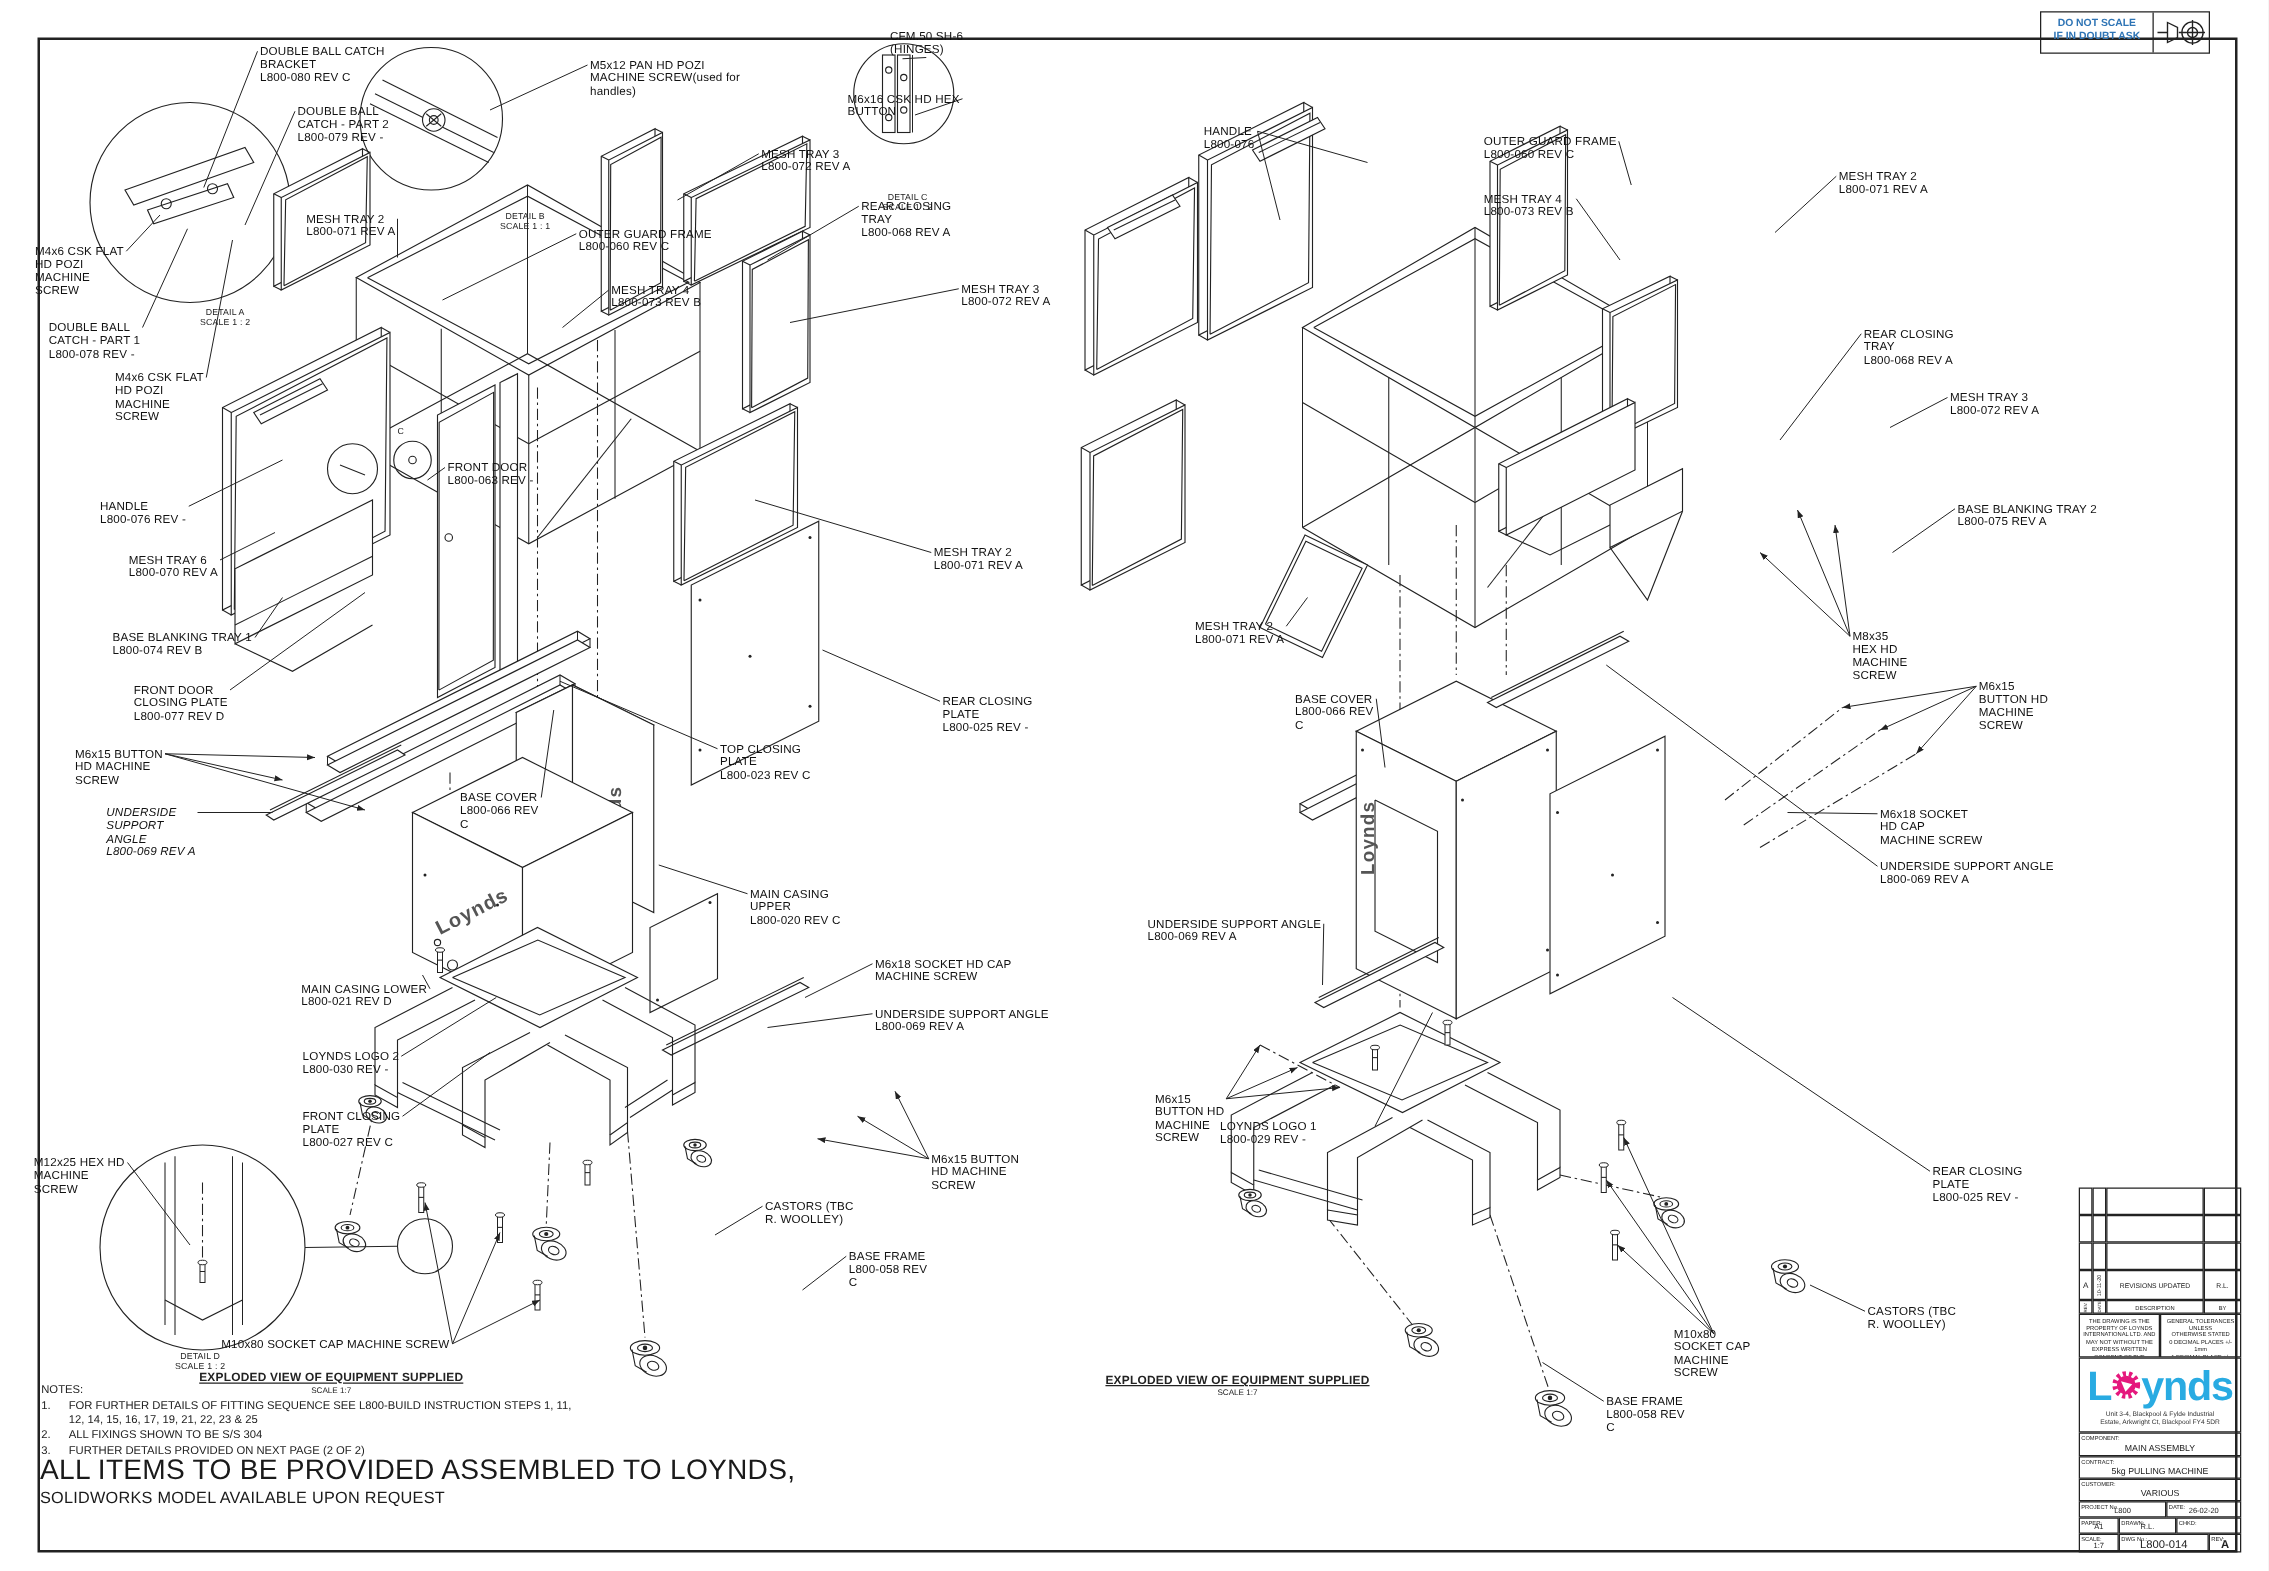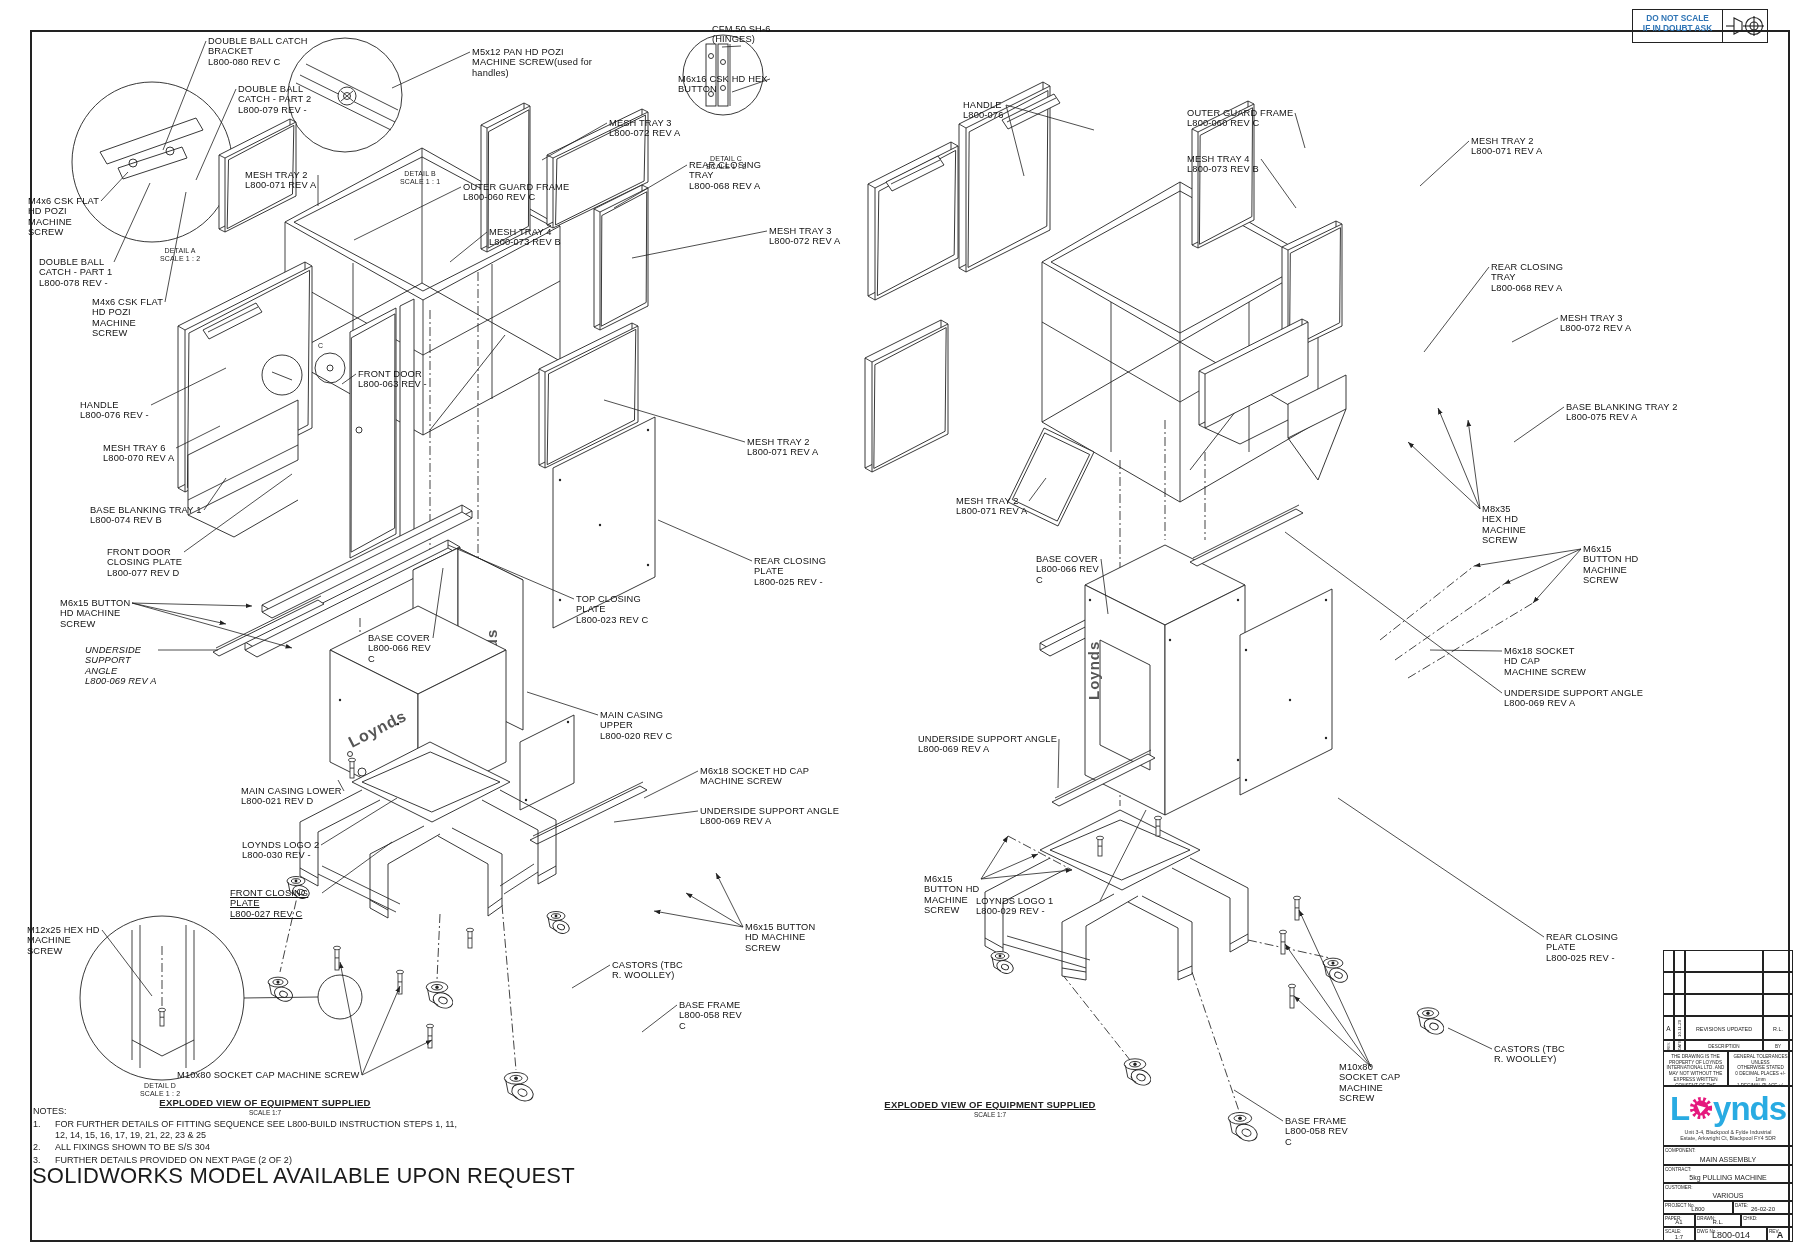--- a/index.html
+++ b/index.html
@@ -14,21 +14,21 @@
   .ev-cap{position:absolute;text-align:center;}
   .ev-t{display:block;font-size:9.5px;font-weight:bold;text-decoration:underline;letter-spacing:.2px;}
   .ev-s{display:block;font-size:6.5px;margin-top:1px;}
   
   #notes{position:absolute;left:33px;top:1106px;font-size:9px;line-height:1.2;}
   .note-row{display:flex;margin-top:2px;}
   .note-num{width:22px;flex:0 0 22px;}
   .note-txt{white-space:pre-line;max-width:460px;}
   #bignote{position:absolute;left:32px;top:1163px;line-height:1.18;color:#1a1a1a;}
   .big1{font-size:22.5px;letter-spacing:.2px;}
-  .big3{font-size:22px;letter-spacing:.2px;}
+  .big3{font-size:13px;letter-spacing:.2px;}
   
   #dns{position:absolute;left:1632px;top:9px;width:134px;height:32px;border:1.6px solid #222;display:flex;}
   #dns .dns-t{flex:1;font-size:8.3px;font-weight:bold;color:#2e74b5;text-align:center;line-height:1.25;padding-top:3px;white-space:pre-line;}
   #dns .dns-s{width:44px;border-left:1.2px solid #222;display:flex;align-items:center;justify-content:center;}
   
   #tblock{position:absolute;left:1663px;top:950px;width:130px;height:292px;font-size:5px;}
   .tb{position:absolute;border:0.8px solid #222;box-sizing:border-box;overflow:hidden;}
   .tb .lab{position:absolute;left:1px;top:1px;font-size:4.6px;color:#222;}
   .tb .val{position:absolute;left:0;right:0;bottom:1px;text-align:center;font-size:7px;}
   .rot{position:absolute;left:0;top:0;width:100%;height:100%;display:flex;align-items:center;justify-content:center;
@@ -547,21 +547,21 @@
       <div class="callout" style="left: 600px; top: 710px;">MAIN CASING
 UPPER
 L800-020 REV C</div>
       <div class="callout" style="left: 368px; top: 633px;">BASE COVER
 L800-066 REV
 C</div>
       <div class="callout" style="left: 241px; top: 786px;">MAIN CASING LOWER
 L800-021 REV D</div>
       <div class="callout" style="left: 242px; top: 840px;">LOYNDS LOGO 2
 L800-030 REV -</div>
-      <div class="callout" style="left: 230px; top: 888px; text-decoration: underline;">FRONT CLOSING
+      <div class="callout" style="left: 242px; top: 888px;">FRONT CLOSING
 PLATE
 L800-027 REV C</div>
       <div class="callout" style="left: 358px; top: 369px;">FRONT DOOR
 L800-063 REV -</div>
       <div class="callout" style="left: 80px; top: 400px;">HANDLE
 L800-076 REV -</div>
       <div class="callout" style="left: 103px; top: 443px;">MESH TRAY 6
 L800-070 REV A</div>
       <div class="callout" style="left: 90px; top: 505px;">BASE BLANKING TRAY 1
 L800-074 REV B</div>
@@ -669,20 +669,21 @@
       <span class="note-num">2.</span>
       <span class="note-txt">ALL FIXINGS SHOWN TO BE S/S 304</span>
     </div>
     <div class="note-row">
       <span class="note-num">3.</span>
       <span class="note-txt">FURTHER DETAILS PROVIDED ON NEXT PAGE (2 OF 2)</span>
     </div>
   </div>
 
   <div id="bignote">
+    <div class="big1">ALL ITEMS TO BE PROVIDED ASSEMBLED TO LOYNDS,</div>
     <div class="big3">SOLIDWORKS MODEL AVAILABLE UPON REQUEST</div>
   </div>
 
   <div id="dns">
     <div class="dns-t">DO NOT SCALE
 IF IN DOUBT ASK</div>
     <div class="dns-s">
       <svg width="40" height="26">
         <g stroke="#222" stroke-width="1.1" fill="none">
           <line x1="1" y1="13" x2="9" y2="13"></line>

